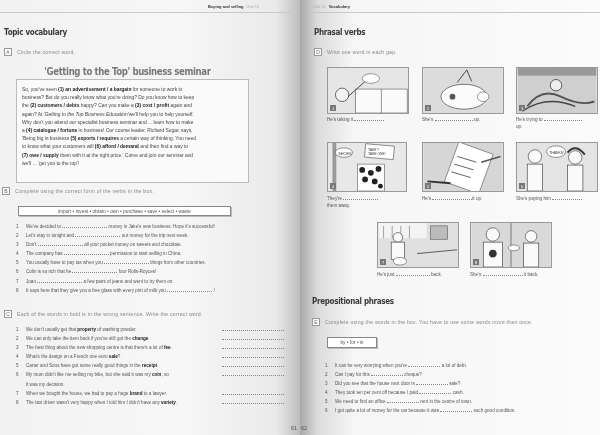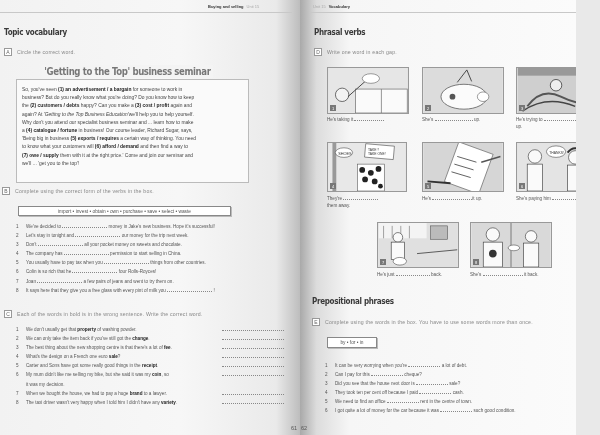--- a/index.html
+++ b/index.html
@@ -2,21 +2,21 @@
 <html><head>
 <meta charset="utf-8">
 <style>
   * { box-sizing: border-box; margin: 0; padding: 0; }
   html, body { width: 600px; height: 435px; overflow: hidden; background: #e9e9e9; }
   body { font-family: "Liberation Sans", sans-serif; color: #333; position: relative; }
 
   .spread { position: absolute; left: 0; top: 0; width: 600px; height: 435px; display: flex; }
   .page { position: relative; height: 435px; overflow: hidden; }
   .page.left { width: 300px; background: linear-gradient(90deg, #f2f2f2 0%, #f7f7f7 60%, #eaeaea 92%, #bdbdbd 100%); }
-  .page.right { width: 276px; background: linear-gradient(90deg, #a9a9a9 0%, #dcdcdc 6%, #f6f6f6 18%, #fbfbfb 100%); }
+  .page.right { width: 300px; background: linear-gradient(90deg, #a9a9a9 0%, #dcdcdc 6%, #f6f6f6 18%, #fbfbfb 100%); }
 
   .run-head { position: absolute; top: 4px; font-size: 4px; color: #555; white-space: nowrap; }
   .run-head b { color: #333; font-weight: bold; }
   .run-head .unit { color: #aaa; margin-left: 3px; }
   .head-rule { position: absolute; top: 12px; height: 1px; background: #c8c8c8; }
 
   .section-title { position: absolute; font-family: "DejaVu Sans", sans-serif; font-weight: bold; font-size: 9px; color: #3a3a3a; letter-spacing: -0.4px; transform: scaleX(0.8); transform-origin: left; white-space: nowrap; }
 
   .ex-label { position: absolute; display: flex; align-items: center; white-space: nowrap; }
   .ex-box { width: 8px; height: 8px; border: 1px solid #999; font-size: 5px; color: #666; display: flex; align-items: center; justify-content: center; margin-right: 5px; background: #fff; }

